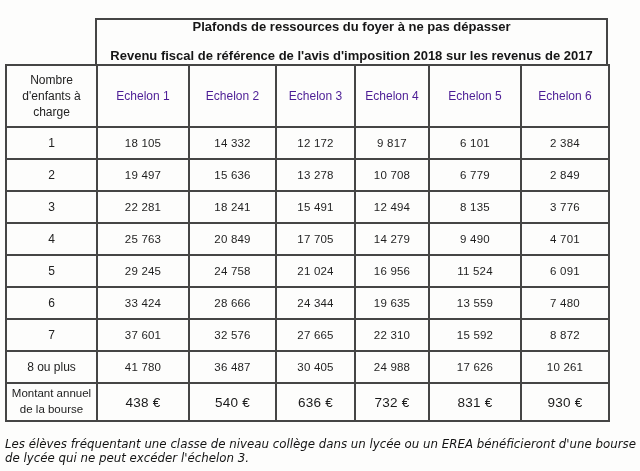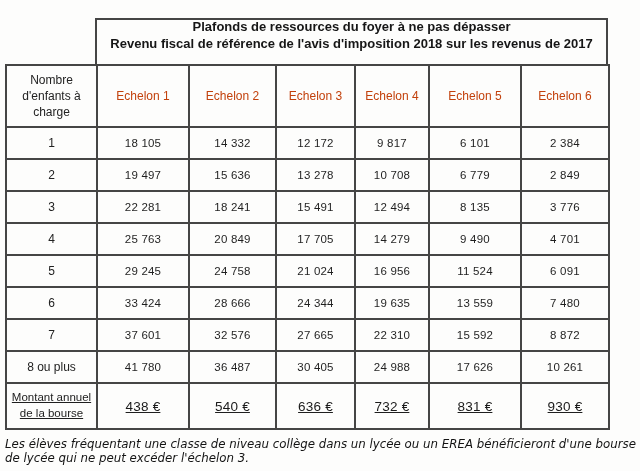--- a/index.html
+++ b/index.html
@@ -31,21 +31,21 @@
     position: absolute;
     left: 95px;
     top: 18px;
     width: 513px;
     height: 46px;
     box-sizing: border-box;
     border: 2px solid #454545;
     border-bottom: none;
     display: flex;
     flex-direction: column;
-    justify-content: flex-start;
+    justify-content: space-between;
     align-items: center;
     gap: 2px;
     text-align: center;
     background: #fdfdfc;
   }
   .header-box .hline {
     font-size: 13px;
     font-weight: bold;
     line-height: 1.15;
     color: #161616;
@@ -62,31 +62,31 @@
   }
   table.bareme th, table.bareme td {
     border: 2px solid #454545;
     text-align: center;
     vertical-align: middle;
     padding: 0 3px;
     overflow: hidden;
   }
   tr.head-row { height: 62px; }
   tr.data-row { height: 32px; }
-  tr.amount-row { height: 46px; text-decoration: underline; }
+  tr.amount-row { height: 38px; }
   th.corner {
     font-weight: normal;
     font-size: 12px;
     line-height: 1.35;
     color: #222222;
   }
   th.echelon {
     font-weight: normal;
     font-size: 12px;
-    color: #c2410c;
+    color: #4c1d95;
   }
   td.row-label {
     font-size: 12px;
     color: #222222;
   }
   td.num {
     font-size: 11.5px;
     color: #1f1f1f;
     letter-spacing: 0.2px;
     border-radius: 9px;

